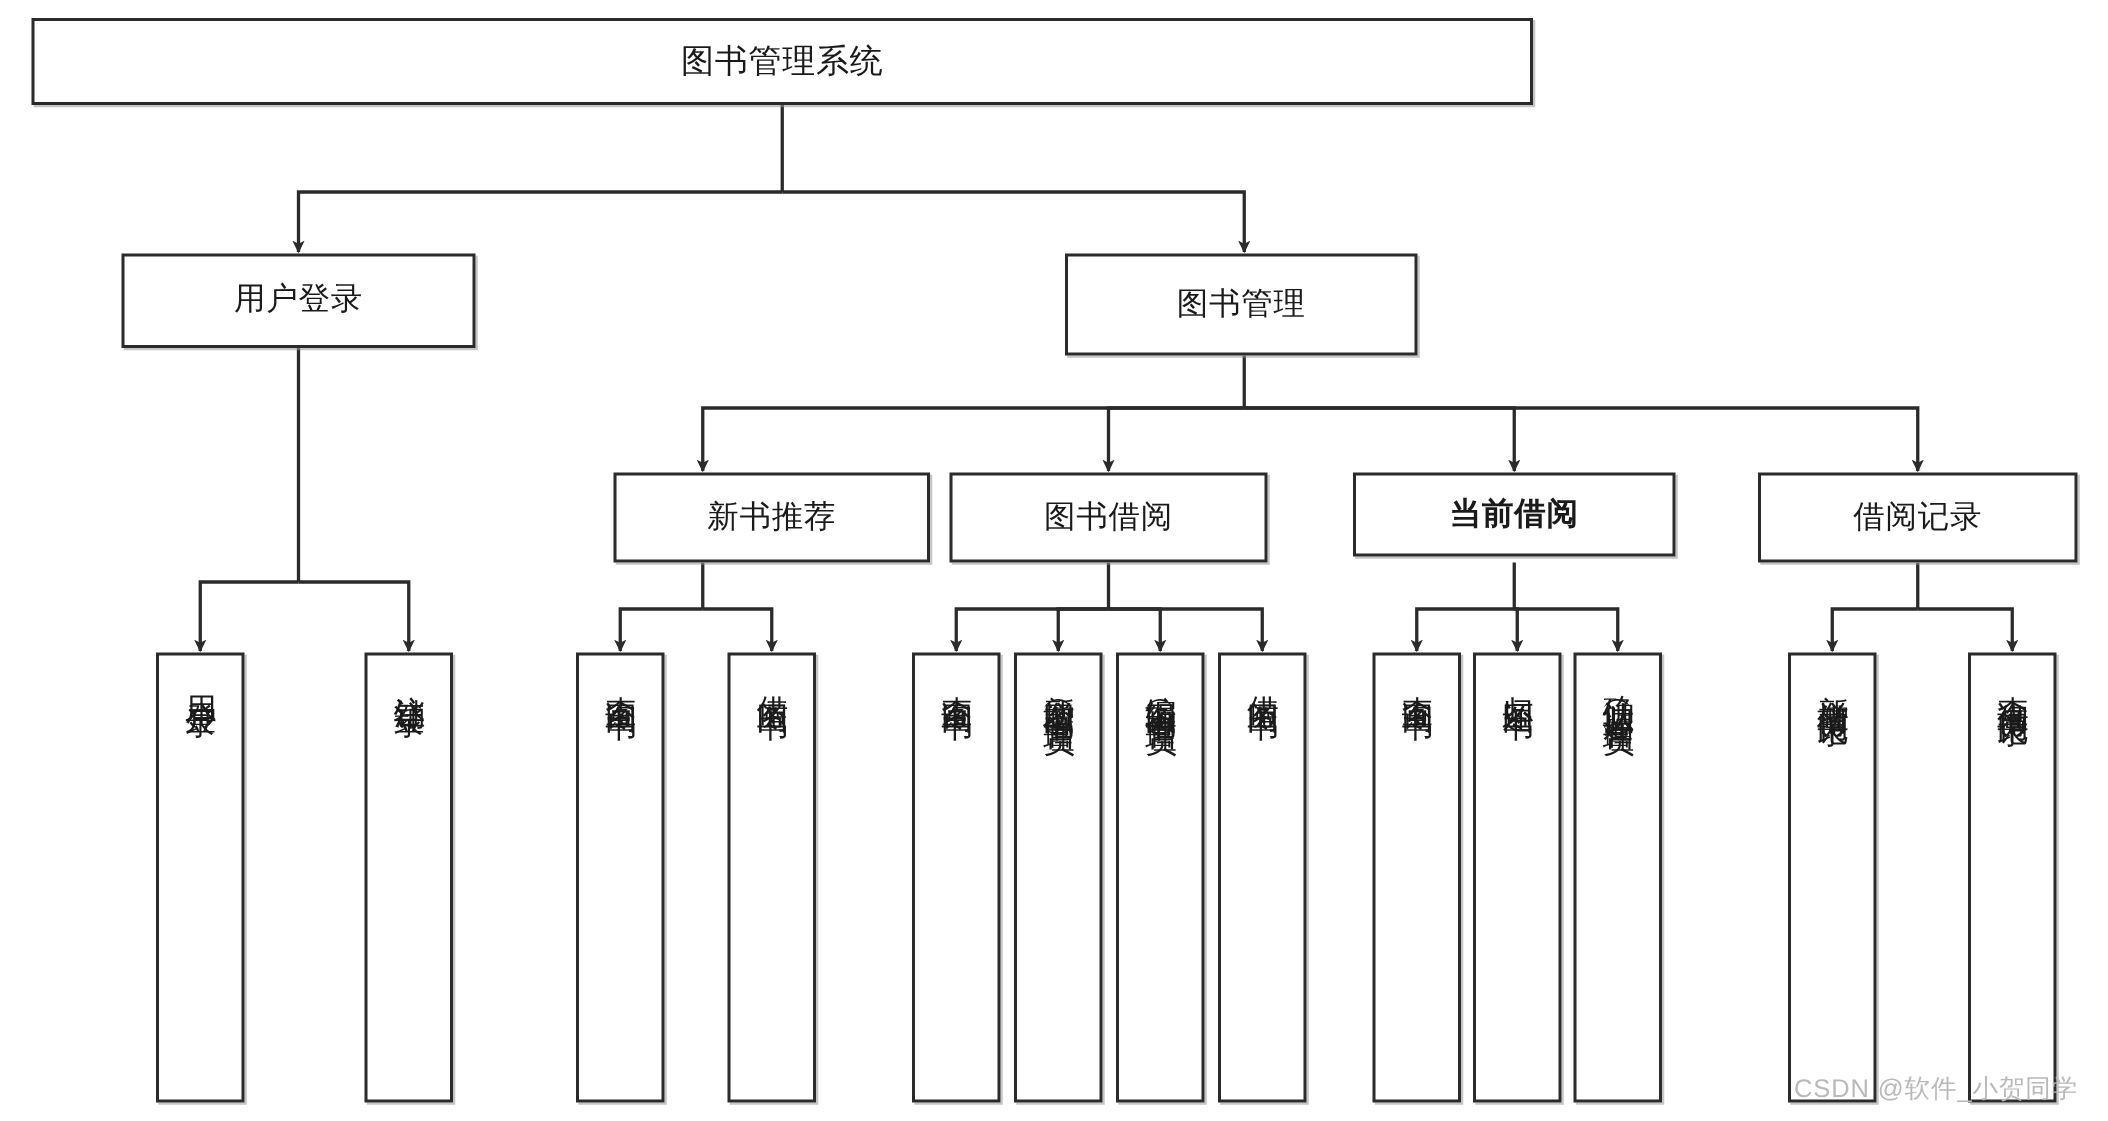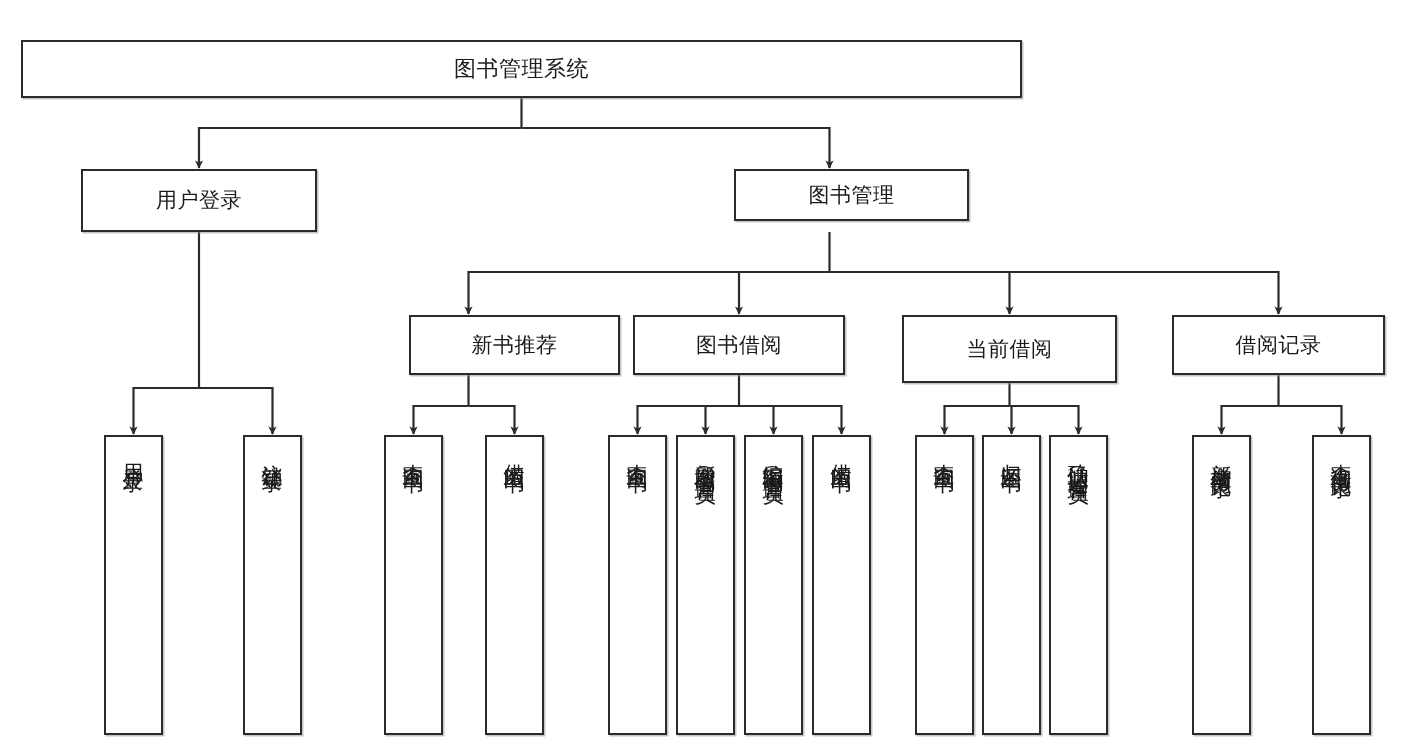--- a/index.html
+++ b/index.html
@@ -112,36 +112,36 @@
         <path d="M1009.5,406 L944.5,406 L944.5,434" marker-end="url(#arrowhead)"></path>
         <path d="M1009.5,406 L1011.5,406 L1011.5,434" marker-end="url(#arrowhead)"></path>
         <path d="M1009.5,406 L1078.5,406 L1078.5,434" marker-end="url(#arrowhead)"></path>
         <path d="M1278.5,375 L1278.5,406"></path>
         <path d="M1278.5,406 L1221.5,406 L1221.5,434" marker-end="url(#arrowhead)"></path>
         <path d="M1278.5,406 L1341.5,406 L1341.5,434" marker-end="url(#arrowhead)"></path>
       </g>
   </svg>
 
   <div id="node-layer">
-      <div class="node h root" style="left: 21px; top: 12px; width: 1001px; height: 58px; margin-top: 28px;">
+      <div class="node h root" style="left: 21px; top: 12px; width: 1001px; height: 58px;">
         <span class="node-label">图书管理系统</span>
       </div>
       <div class="node h" style="left: 81px; top: 169px; width: 236px; height: 63px;">
         <span class="node-label">用户登录</span>
       </div>
-      <div class="node h" style="left: 734px; top: 169px; width: 235px; height: 52px;">
+      <div class="node h" style="left: 710px; top: 169px; width: 235px; height: 68px;">
         <span class="node-label">图书管理</span>
       </div>
       <div class="node h" style="left: 363px; top: 315px; width: 211px; height: 60px; margin-left: 46px;">
         <span class="node-label">新书推荐</span>
       </div>
       <div class="node h" style="left: 633px; top: 315px; width: 212px; height: 60px; align-items: center;">
         <span class="node-label">图书借阅</span>
       </div>
-      <div class="node h" style="left: 902px; top: 315px; width: 215px; height: 68px;">
+      <div class="node h" style="left: 902px; top: 315px; width: 215px; height: 56px; font-weight: bold;">
         <span class="node-label">当前借阅</span>
       </div>
       <div class="node h" style="left: 1172px; top: 315px; width: 213px; height: 60px; align-items: center;">
         <span class="node-label">借阅记录</span>
       </div>
       <div class="node v" style="left: 104px; top: 435px; width: 59px; height: 300px;">
         <span class="node-label">用户登录</span>
       </div>
       <div class="node v" style="left: 243px; top: 435px; width: 59px; height: 300px;">
         <span class="node-label">注销登录</span>
@@ -174,14 +174,15 @@
         <span class="node-label">确认归还（管理员）</span>
       </div>
       <div class="node v" style="left: 1192px; top: 435px; width: 59px; height: 300px;">
         <span class="node-label">新增借阅记录</span>
       </div>
       <div class="node v" style="left: 1312px; top: 435px; width: 59px; height: 300px;">
         <span class="node-label">查询借阅记录</span>
       </div>
     </div>
 
+  <div id="watermark">CSDN @软件_小贺同学</div>
 
 </div>
 
 </body></html>

